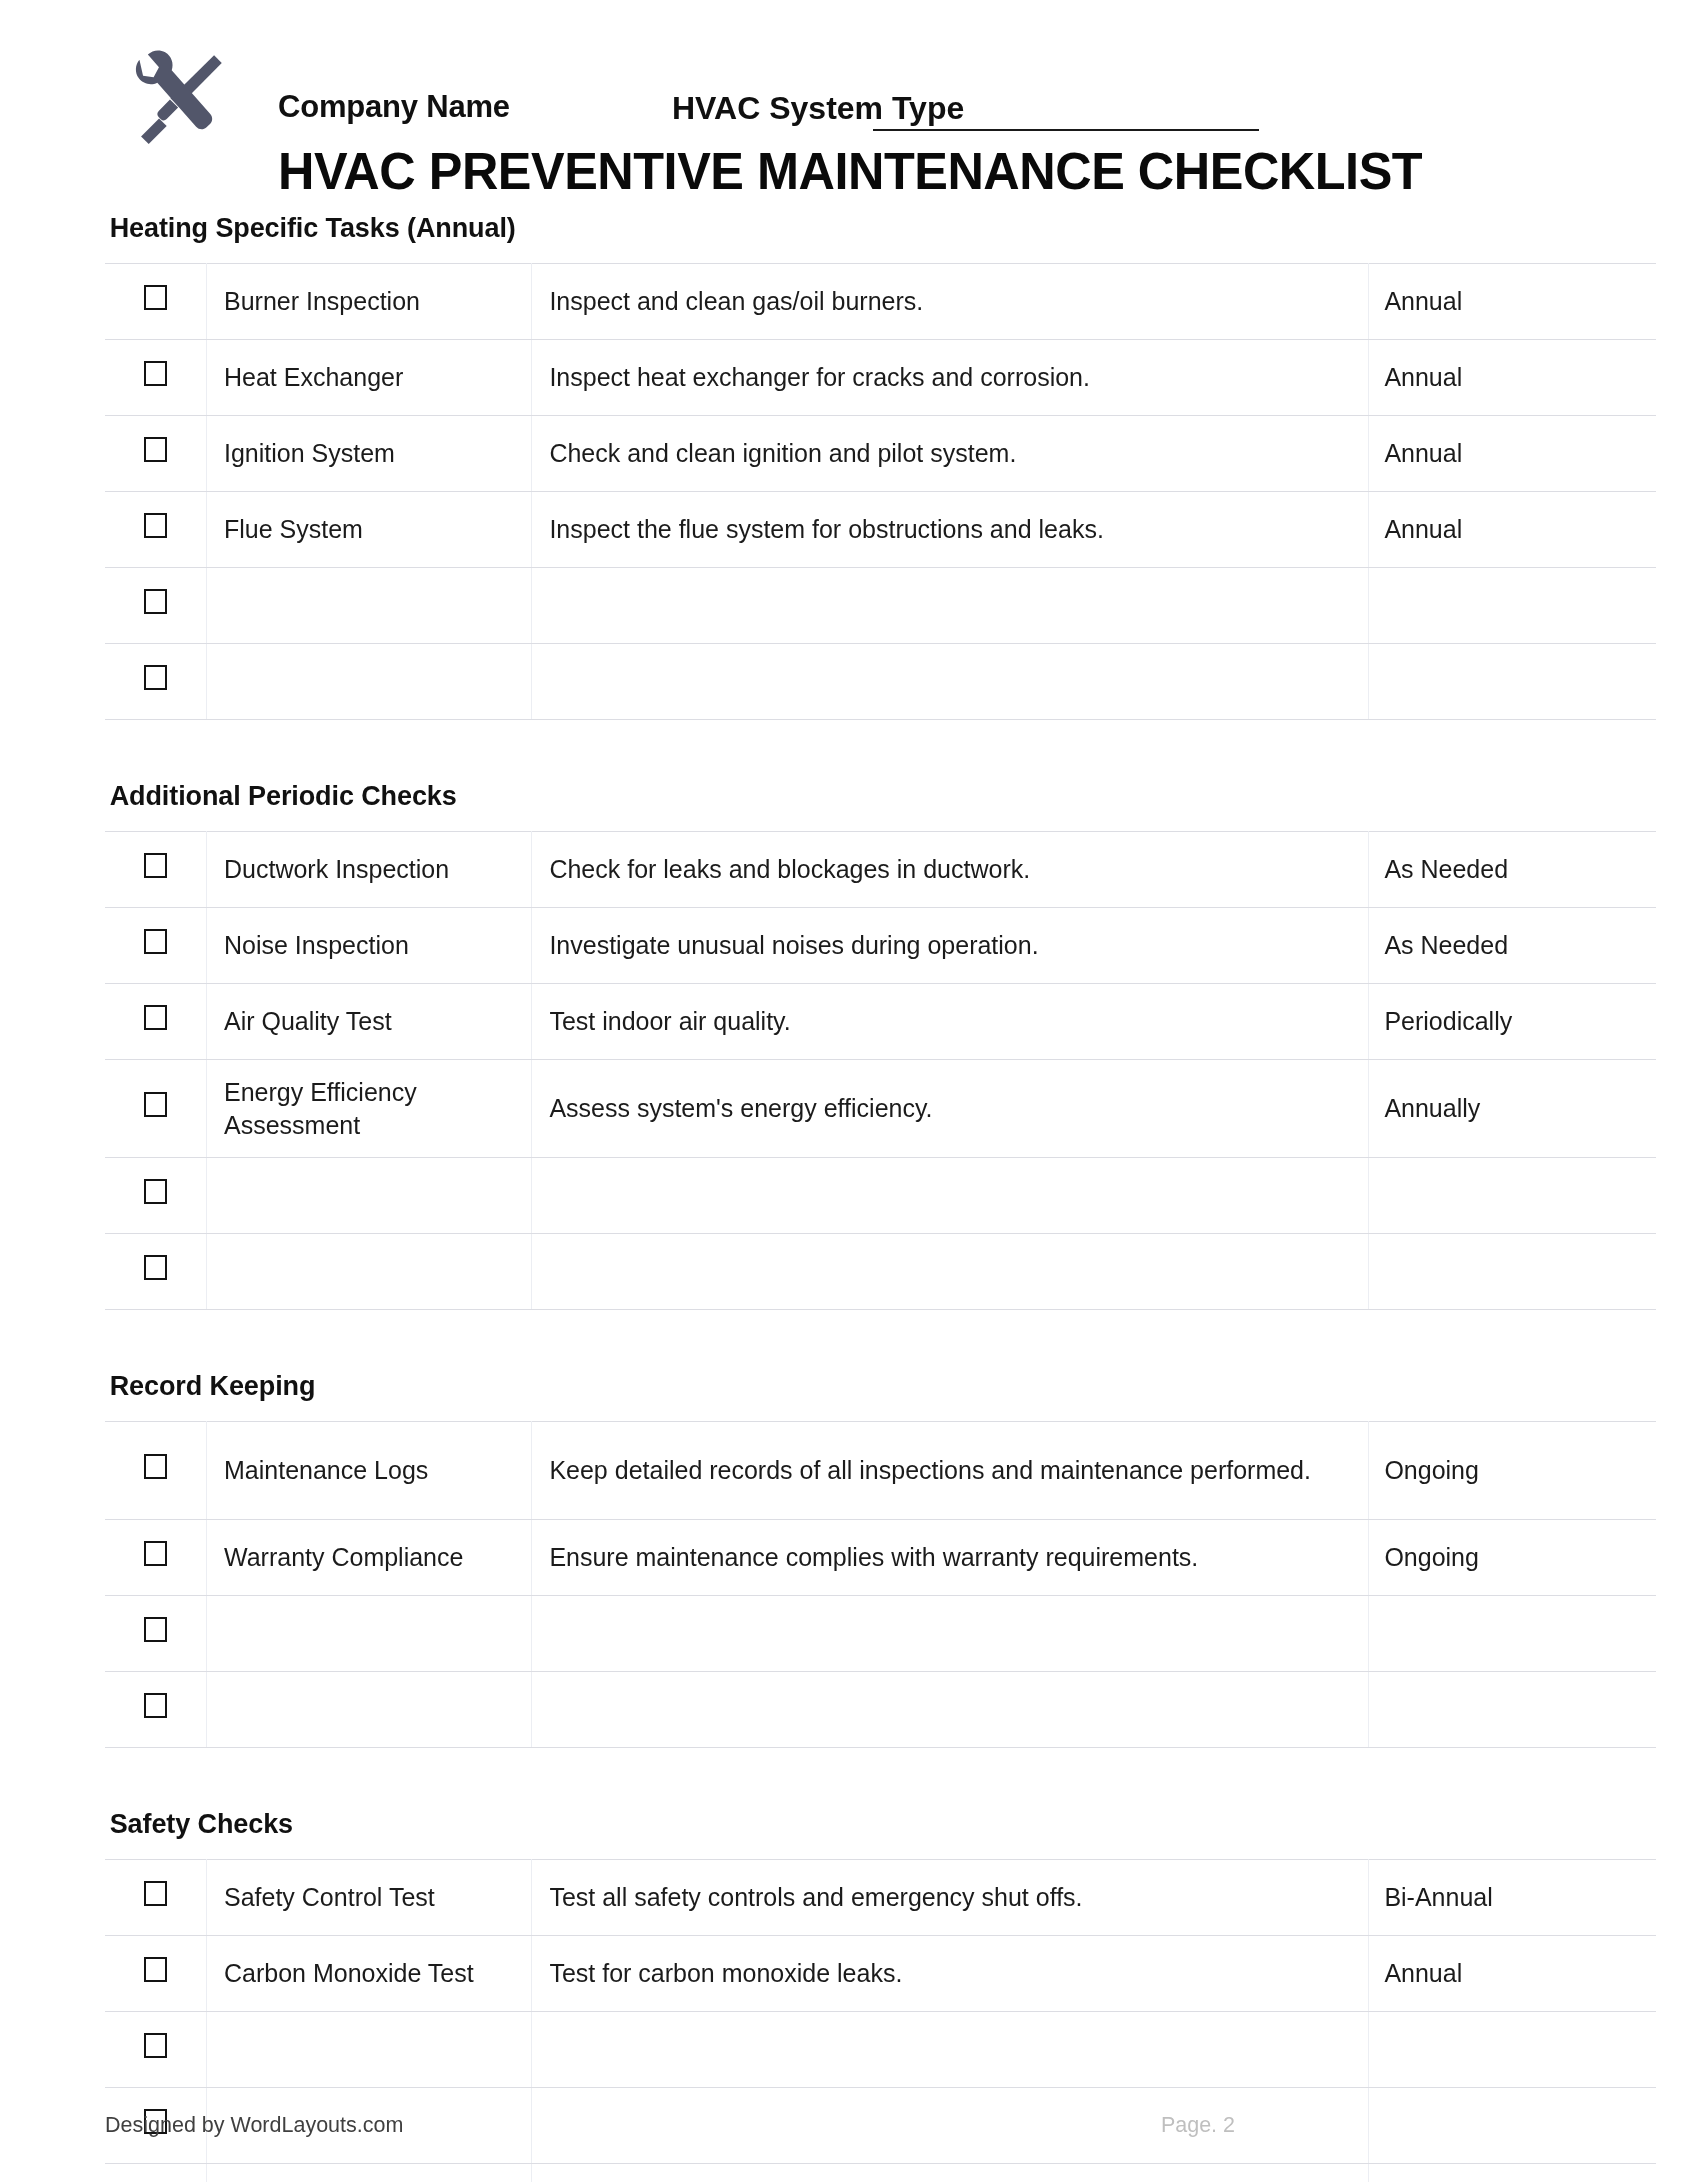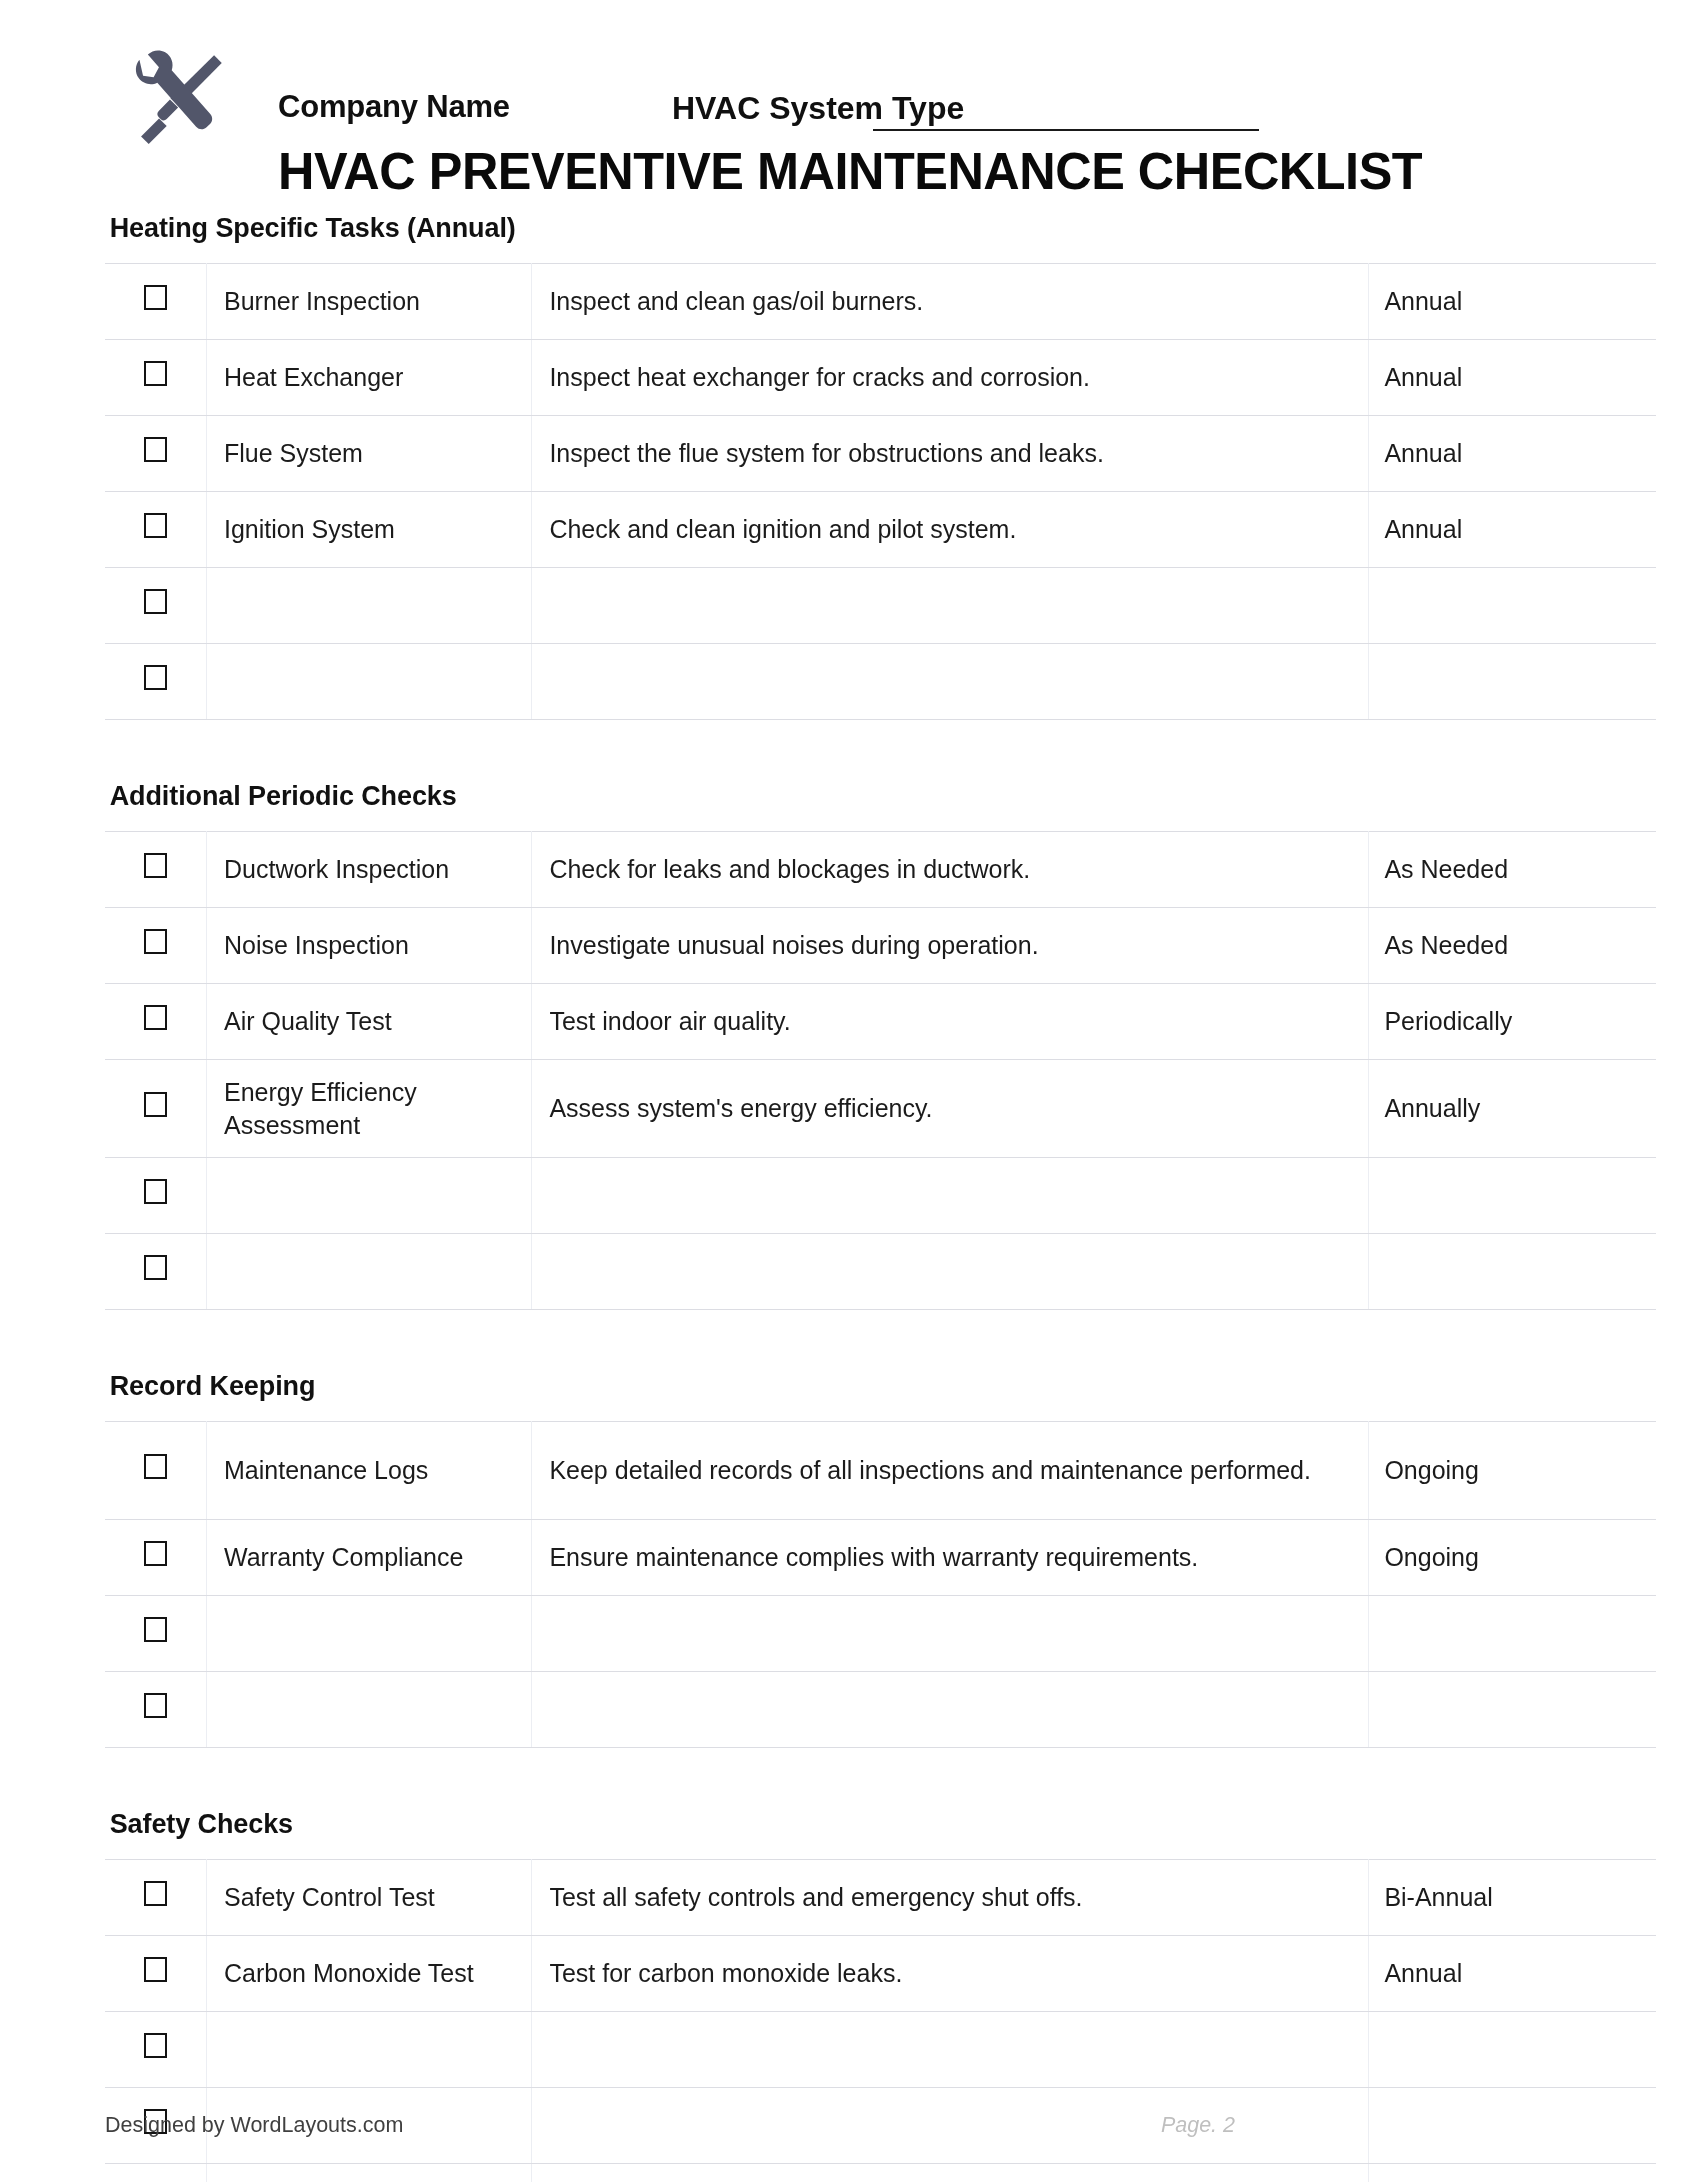--- a/index.html
+++ b/index.html
@@ -144,21 +144,20 @@
     top: 0;
     font-size: 21.5px;
     color: #404040;
   }
   .footer-right {
     position: absolute;
     right: 0;
     top: 0;
     font-size: 21.5px;
     color: #bfbfbf;
-    font-style: italic;
   }
 </style>
 </head>
 <body>
 
 <div class="page">
 
   <div class="header">
 
     <div class="logo">
@@ -196,28 +195,28 @@
               <td class="col-freq">Annual</td>
             </tr>
             <tr class="row-std">
               <td class="col-check"><span class="checkbox"></span></td>
               <td class="col-task">Heat Exchanger</td>
               <td class="col-desc">Inspect heat exchanger for cracks and corrosion.</td>
               <td class="col-freq">Annual</td>
             </tr>
             <tr class="row-std">
               <td class="col-check"><span class="checkbox"></span></td>
+              <td class="col-task">Ignition System</td>
+              <td class="col-desc">Check and clean ignition and pilot system.</td>
+              <td class="col-freq">Annual</td>
+            </tr>
+            <tr class="row-std">
+              <td class="col-check"><span class="checkbox"></span></td>
               <td class="col-task">Flue System</td>
               <td class="col-desc">Inspect the flue system for obstructions and leaks.</td>
-              <td class="col-freq">Annual</td>
-            </tr>
-            <tr class="row-std">
-              <td class="col-check"><span class="checkbox"></span></td>
-              <td class="col-task">Ignition System</td>
-              <td class="col-desc">Check and clean ignition and pilot system.</td>
               <td class="col-freq">Annual</td>
             </tr>
             <tr class="row-empty">
               <td class="col-check"><span class="checkbox"></span></td>
               <td class="col-task"></td>
               <td class="col-desc"></td>
               <td class="col-freq"></td>
             </tr>
             <tr class="row-empty">
               <td class="col-check"><span class="checkbox"></span></td>

